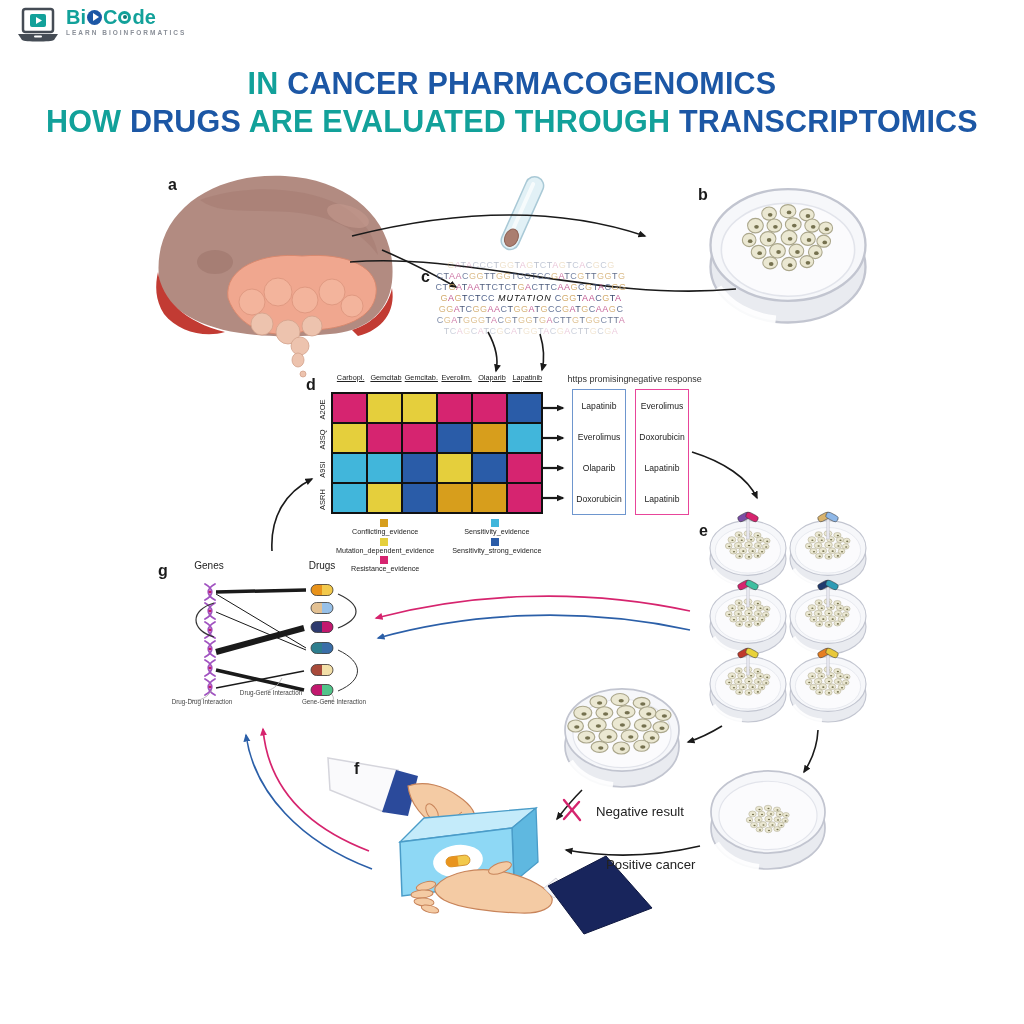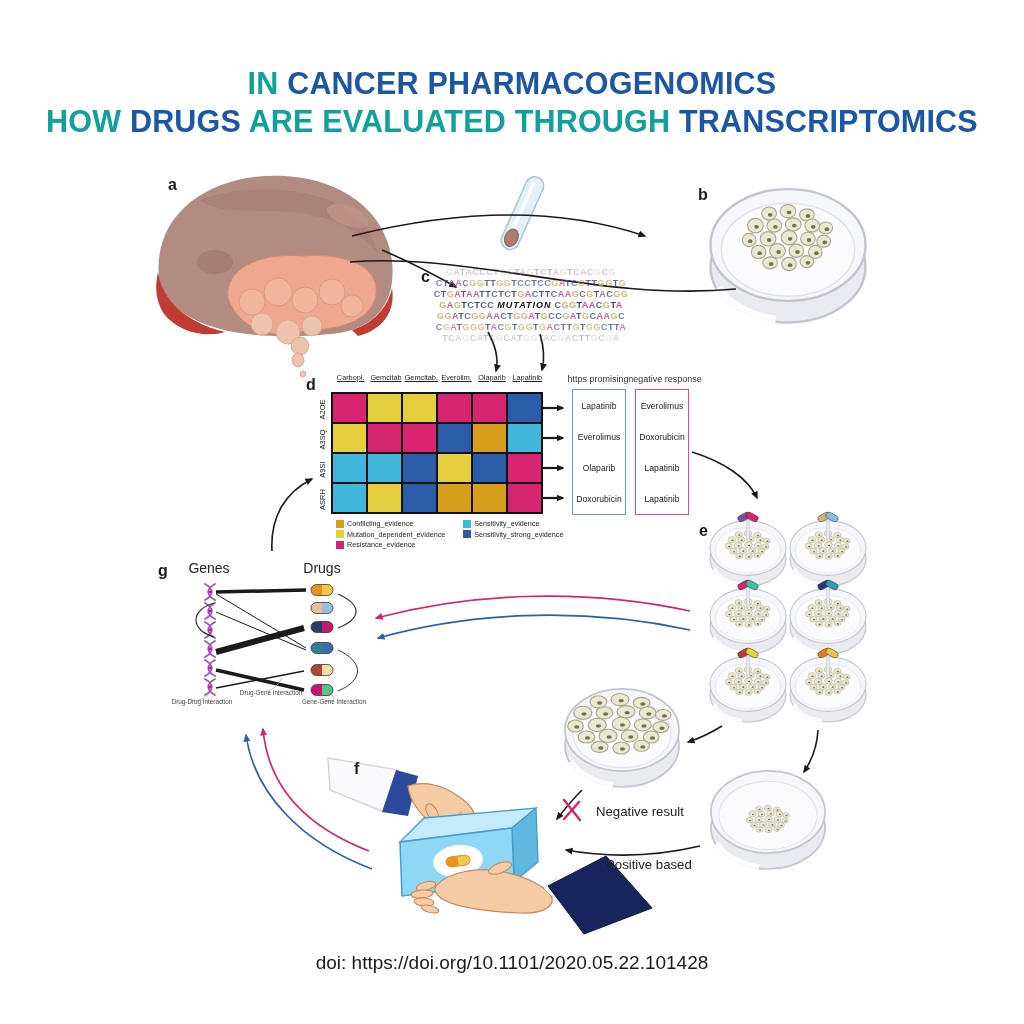--- a/index.html
+++ b/index.html
@@ -16,42 +16,42 @@
   .o-dot{display:inline-flex;width:13px;height:13px;border-radius:50%;border:3px solid #12A19A;
          align-items:center;justify-content:center;margin:0 1px;box-sizing:border-box;}
   .o-dot .dot{width:4px;height:4px;border-radius:50%;background:#0E7A74;}
   .tagline{font-size:6.5px;letter-spacing:2px;color:#8A8F98;margin-top:2px;font-weight:bold;}
   
   .title{left:0;top:64px;width:1024px;text-align:center;font-weight:800;font-size:30.5px;
          line-height:38px;letter-spacing:0.2px;}
   
   .plabel{font-weight:bold;font-size:16px;color:#1a1a1a;z-index:3;}
   
-  .seq{left:425px;top:267px;width:212px;text-align:center;font-weight:bold;font-size:9px;
+  .seq{left:425px;top:260px;width:212px;text-align:center;font-weight:normal;font-size:9px;
        line-height:11px;letter-spacing:0.5px;white-space:nowrap;}
   .seq .mut{color:#111;font-style:italic;letter-spacing:1px;}
   
   .hm-headers{left:333px;top:373px;width:212px;display:flex;font-size:7.3px;color:#222;}
   .hm-headers span{flex:1;text-align:center;white-space:nowrap;text-decoration:underline;}
   .hm-grid{left:331px;top:392px;display:grid;grid-template-columns:repeat(6,33px);
            grid-auto-rows:28px;gap:2px;background:#111;border:2px solid #111;}
   .hm-cell{width:33px;height:28px;}
   .hm-rowlabel{position:absolute;width:40px;height:13px;text-align:center;font-size:7.5px;color:#222;
                transform:rotate(-90deg);transform-origin:center;z-index:2;}
   .legend{left:336px;top:519px;display:flex;gap:18px;font-size:7.2px;color:#222;}
-  .legend .lrow{display:flex;align-items:center;margin-bottom:1.5px;}
+  .legend .lrow{display:flex;align-items:center;margin-bottom:1.5px;flex-direction:column;}
   .legend .sw{width:8px;height:8px;margin-right:3px;flex:none;}
   
   .rbox-title{top:374px;text-align:center;font-size:9px;color:#333;}
   .rbox{top:389px;width:52px;height:124px;background:#fff;display:flex;flex-direction:column;
         justify-content:space-around;text-align:center;font-size:8.6px;color:#222;}
   .mp{border:1.6px solid #6E96CE;}
   .nc{border:1.6px solid #E8459A;}
   
-  .netlabel{font-size:14px;color:#222;text-align:center;}
+  .netlabel{font-size:10px;color:#222;text-align:center;}
   .ilabel{font-size:6.3px;color:#444;text-align:center;white-space:nowrap;}
   
   .result-text{font-size:13.2px;color:#222;white-space:nowrap;}
   
   .caption{left:0;top:949px;width:1024px;text-align:center;font-size:19px;line-height:27.5px;color:#1a1a1a;}
 </style>
 </head>
 <body>
 
 <div class="page">
@@ -331,20 +331,43 @@
           </g>
           <g transform="translate(322,690)">
             <rect x="-11" y="-5.5" width="22" height="11" rx="5.5" fill="#C2186E"></rect>
             <path d="M0,-5.5 h5.5 a5.5,5.5 0 0 1 0,11 h-5.5 z" fill="#52C48A"></path>
             <rect x="-11" y="-5.5" width="22" height="11" rx="5.5" fill="none" stroke="#3A3A3A" stroke-width="0.8"></rect>
           </g>
         </g>
     </g>
   </svg>
 
+  <div class="abs logo">
+    <svg width="44" height="37" viewBox="0 0 44 37">
+      <rect x="7" y="2" width="30" height="23" rx="2.5" fill="#FFFFFF" stroke="#454C55" stroke-width="2.5"></rect>
+      <rect x="14" y="7" width="16" height="13" rx="2" fill="#12A19A"></rect>
+      <path d="M20,10 L26,13.5 L20,17 Z" fill="#FFFFFF"></path>
+      <path d="M2,27 L42,27 L38,33 C36,35 8,35 6,33 Z" fill="#454C55"></path>
+      <rect x="18" y="28.5" width="8" height="2" rx="1" fill="#FFFFFF"></rect>
+    </svg>
+    <div>
+      <div class="brand">
+        <span>Bi</span>
+          <span class="o-play">
+            <span class="tri"></span>
+          </span>
+          <span>C</span>
+          <span class="o-dot">
+            <span class="dot"></span>
+          </span>
+          <span>de</span>
+      </div>
+      <div class="tagline">LEARN BIOINFORMATICS</div>
+    </div>
+  </div>
 
   <div class="abs title">
     <div id="title-line2"><span style="color: rgb(18, 161, 154);">IN </span><span style="color: rgb(28, 87, 165);">CANCER PHARMACOGENOMICS</span></div>
     <div id="title-line1"><span style="color: rgb(18, 161, 154);">HOW </span><span style="color: rgb(28, 87, 165);">DRUGS </span><span style="color: rgb(18, 161, 154);">ARE EVALUATED THROUGH </span><span style="color: rgb(28, 87, 165);">TRANSCRIPTOMICS</span></div>
   </div>
 
   <div class="abs plabel" style="left:168px;top:176px">a</div>
   <div class="abs plabel" style="left:698px;top:186px">b</div>
   <div class="abs plabel" style="left:421px;top:268px">c</div>
   <div class="abs plabel" style="left:306px;top:376px">d</div>
@@ -444,19 +467,18 @@
       <div>Lapatinib</div>
     </div>
 
   <div class="abs netlabel" style="left:186px;top:560px;width:46px">Genes</div>
   <div class="abs netlabel" style="left:299px;top:560px;width:46px">Drugs</div>
   <div class="abs ilabel" style="left:164px;top:698px;width:76px">Drug-Drug Interaction</div>
   <div class="abs ilabel" style="left:235px;top:689px;width:72px">Drug-Gene Interaction</div>
   <div class="abs ilabel" style="left:297px;top:698px;width:74px">Gene-Gene Interaction</div>
 
   <div class="abs result-text" style="left:596px;top:804px">Negative result</div>
-  <div class="abs result-text" style="left:606px;top:857px">Positive based</div>
+  <div class="abs result-text" style="left:606px;top:857px">Positive cancer</div>
 
   <div class="abs caption">
-    <div>doi: https://doi.org/10.1101/2020.05.22.101428</div>
   </div>
 
 </div>
 
 </body></html>

